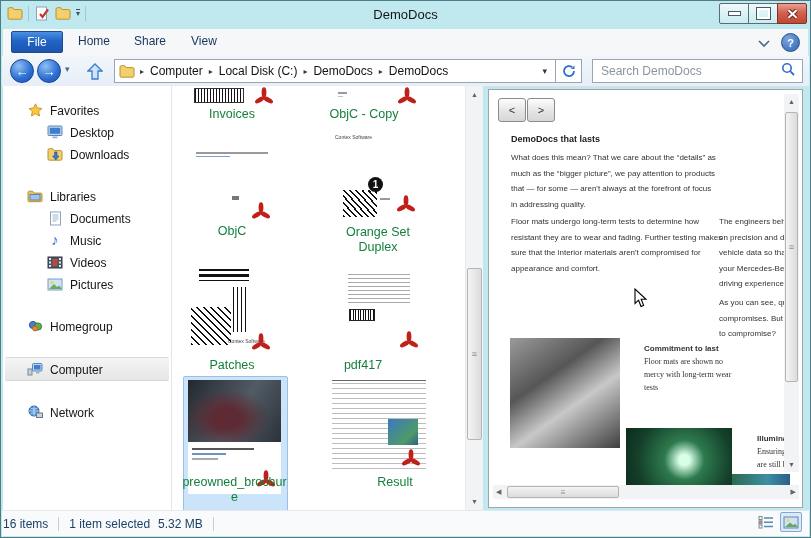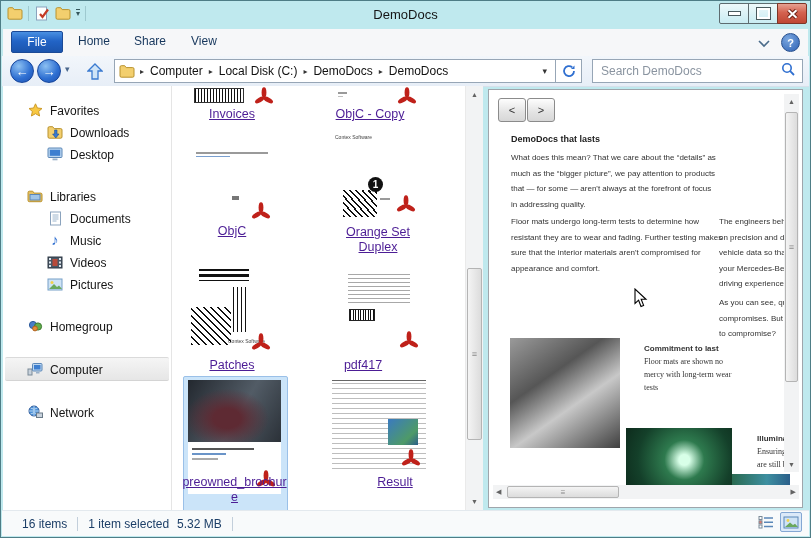--- a/index.html
+++ b/index.html
@@ -41,21 +41,21 @@
   .sidebar{position:absolute;left:2px;top:85px;width:169px;height:424px;background:#fff;border-right:1px solid #e5e5e5;box-sizing:border-box;padding-top:13px;font-size:12px;color:#151515;}
   .sitem{height:22px;display:flex;align-items:center;gap:7px;}
   .sitem .lbl{padding-top:1px;}
   .lvl0{padding-left:24px;}.lvl1{padding-left:44px;}
   .sgap{height:20px;}
   .sitem.selected{background:linear-gradient(#f5f5f5,#e6e6e6);border-top:1px solid #dadada;border-bottom:1px solid #d4d4d4;margin:0 2px;border-radius:2px;padding-left:22px;}
   .icon16{width:16px;height:16px;display:inline-flex;align-items:center;justify-content:center;flex:0 0 16px;}
   .music-glyph{color:#2f6fd0;font-size:15px;line-height:16px;}
   
   .filearea{position:absolute;left:171px;top:85px;width:311px;height:424px;background:#fff;overflow:hidden;}
-  .flabel{position:absolute;width:110px;text-align:center;font-size:12.5px;color:#4c1d95;line-height:15px;overflow-wrap:anywhere;text-decoration:underline;}
+  .flabel{position:absolute;width:110px;text-align:center;font-size:12.5px;color:#15803d;line-height:15px;overflow-wrap:anywhere;}
   .pdfbadge{position:absolute;width:22px;height:20px;}
   .barcode-h{background:repeating-linear-gradient(90deg,#111 0 1px,#fff 1px 3px);border:1px solid #333;}
   .tinytext{position:absolute;font-size:5px;color:#444;line-height:6px;white-space:nowrap;}
   .grayline{position:absolute;background:#9a9a9a;}
   .sel-box{position:absolute;background:#cbe4f9;border:1px solid #9ac0e8;border-radius:2px;}
   .badge1{position:absolute;width:15px;height:15px;border-radius:50%;background:#111;color:#fff;font-size:10px;font-weight:bold;display:flex;align-items:center;justify-content:center;}
   
   .sb-v{position:absolute;background:#f2f3f4;border-left:1px solid #eaeaea;}
   .sb-arrow{position:absolute;left:0;right:0;text-align:center;font-size:7px;color:#636363;}
   .sb-thumb{position:absolute;left:1px;right:1px;background:linear-gradient(90deg,#f4f4f4,#dcdcdc);border:1px solid #b4b4b4;border-radius:2px;display:flex;align-items:center;justify-content:center;color:#8a8a8a;font-size:9px;}
@@ -74,21 +74,21 @@
   .cap-body{font-family:Liberation Serif, serif;}
   .img-green{position:absolute;left:137px;top:338px;width:106px;height:58px;background:radial-gradient(circle at 55% 55%,#d8ffe8 0 8%,#2e7a4e 30%,#14402a 70%,#0d2b1c);}
   .cap2{position:absolute;left:268px;top:342px;width:44px;font-size:8px;line-height:13px;color:#333;overflow:hidden;white-space:nowrap;}
   .img-strip{position:absolute;left:243px;top:384px;width:58px;height:13px;background:linear-gradient(90deg,#2a6a50,#3d8fa0 60%,#2b5f8a);}
   .p-vscroll{position:absolute;right:3px;top:4px;width:15px;height:378px;background:#f2f3f4;}
   .p-hscroll{position:absolute;left:4px;top:395px;width:306px;height:14px;background:#f2f3f4;}
   .sb-thumb-h{position:absolute;top:1px;bottom:1px;background:linear-gradient(#f4f4f4,#dcdcdc);border:1px solid #b4b4b4;border-radius:2px;display:flex;align-items:center;justify-content:center;color:#8a8a8a;font-size:8px;}
   .cursor{position:absolute;left:145px;top:198px;}
   
   .statusbar{position:absolute;left:1px;right:1px;top:509px;height:25px;background:#f8fafb;border-top:1px solid #e3e9ee;display:flex;align-items:center;font-size:12px;color:#1c3e67;}
-  .statusbar .s1{margin-left:20px;}
+  .statusbar .s1{margin-left:1px;}
   .statusbar .ssep{width:1px;height:14px;background:#c3cfdb;margin:0 10px;}
   .viewbtns{position:absolute;right:8px;top:511px;display:flex;gap:3px;}
   .vbtn{width:22px;height:20px;display:flex;align-items:center;justify-content:center;border:1px solid transparent;box-sizing:border-box;}
   .vbtn.selected{border:1px solid #84a7d3;background:#dbe9f9;border-radius:2px;}
 </style>
 </head>
 <body>
 
 <div class="window">
 
@@ -197,35 +197,35 @@
       <span class="icon16">
           <svg width="15" height="14" viewBox="0 0 15 14">
             <path d="M7.5 .8 L9.4 5 L14 5.5 L10.6 8.5 L11.6 13 L7.5 10.7 L3.4 13 L4.4 8.5 L1 5.5 L5.6 5 Z" fill="#f8c842" stroke="#cc9a2a"></path>
           </svg>
         </span>
       <span class="lbl">Favorites</span>
     </div>
     <div class="sitem lvl1">
       <span class="icon16">
           <svg width="16" height="14" viewBox="0 0 16 14">
-            <path d="M1 3c0-.8.5-1.3 1.3-1.3h3.4L7.2 3.6h6.5c.8 0 1.3.5 1.3 1.3v7c0 .8-.5 1.3-1.3 1.3H2.3C1.5 13.2 1 12.7 1 11.9z" fill="#f3cf6e" stroke="#b8922f"></path>
-            <path d="M10 5 v4 h2 l-3.2 4 -3.2-4 h2 v-4 z" fill="#3a7ad0" stroke="#1d4d92" stroke-width=".6"></path>
-          </svg>
-        </span>
-      <span class="lbl">Downloads</span>
-    </div>
-    <div class="sitem lvl1">
-      <span class="icon16">
-          <svg width="16" height="14" viewBox="0 0 16 14">
             <rect x="1" y="1" width="14" height="9.5" rx="1" fill="#bcd6ef" stroke="#5b87b8"></rect>
             <rect x="2.8" y="2.8" width="10.4" height="6" fill="#3e7fd0"></rect>
             <rect x="5.5" y="11.5" width="5" height="1.8" fill="#9ab0c8"></rect>
           </svg>
         </span>
       <span class="lbl">Desktop</span>
+    </div>
+    <div class="sitem lvl1">
+      <span class="icon16">
+          <svg width="16" height="14" viewBox="0 0 16 14">
+            <path d="M1 3c0-.8.5-1.3 1.3-1.3h3.4L7.2 3.6h6.5c.8 0 1.3.5 1.3 1.3v7c0 .8-.5 1.3-1.3 1.3H2.3C1.5 13.2 1 12.7 1 11.9z" fill="#f3cf6e" stroke="#b8922f"></path>
+            <path d="M10 5 v4 h2 l-3.2 4 -3.2-4 h2 v-4 z" fill="#3a7ad0" stroke="#1d4d92" stroke-width=".6"></path>
+          </svg>
+        </span>
+      <span class="lbl">Downloads</span>
     </div>
     <div class="sgap"></div>
     <div class="sitem lvl0">
       <span class="icon16">
           <svg width="16" height="14" viewBox="0 0 16 14">
             <path d="M1 3.5c0-.8.5-1.3 1.3-1.3h3.4l1.5 1.9h6.5c.8 0 1.3.5 1.3 1.3v6c0 .8-.5 1.3-1.3 1.3H2.3C1.5 12.7 1 12.2 1 11.4z" fill="#e8c060" stroke="#b8922f"></path>
             <rect x="3" y="5.5" width="10" height="5.5" fill="#9fc4e8" stroke="#5b87b8"></rect>
           </svg>
         </span>
       <span class="lbl">Libraries</span>
@@ -333,21 +333,21 @@
               <ellipse cx="0" cy="-5" rx="2.4" ry="5.2" fill="#bf211a"></ellipse>
               <g transform="rotate(120)">
                 <ellipse cx="0" cy="-5" rx="2.4" ry="5.2" fill="#bf211a"></ellipse>
               </g>
               <g transform="rotate(240)">
                 <ellipse cx="0" cy="-5" rx="2.4" ry="5.2" fill="#bf211a"></ellipse>
               </g>
             </g>
           </svg>
       </span>
-      <div class="flabel" style="left:143px;top:21px;">ObjC - Copy</div>
+      <div class="flabel" style="left:137px;top:21px;">ObjC - Copy</div>
     </div>
 
     <div>
       <div class="grayline" style="left:24px;top:66px;width:72px;height:2px;"></div>
       <div class="grayline" style="left:24px;top:70px;width:34px;height:1px;background:#7aa0d0;"></div>
       <div class="grayline" style="left:60px;top:110px;width:7px;height:4px;background:#777;"></div>
       <span class="pdfbadge" style="left:78px;top:116px;">
         <svg width="22" height="20" viewBox="0 0 22 20">
             <g transform="translate(11,10.5)">
               <ellipse cx="0" cy="-5" rx="2.4" ry="5.2" fill="#bf211a"></ellipse>

